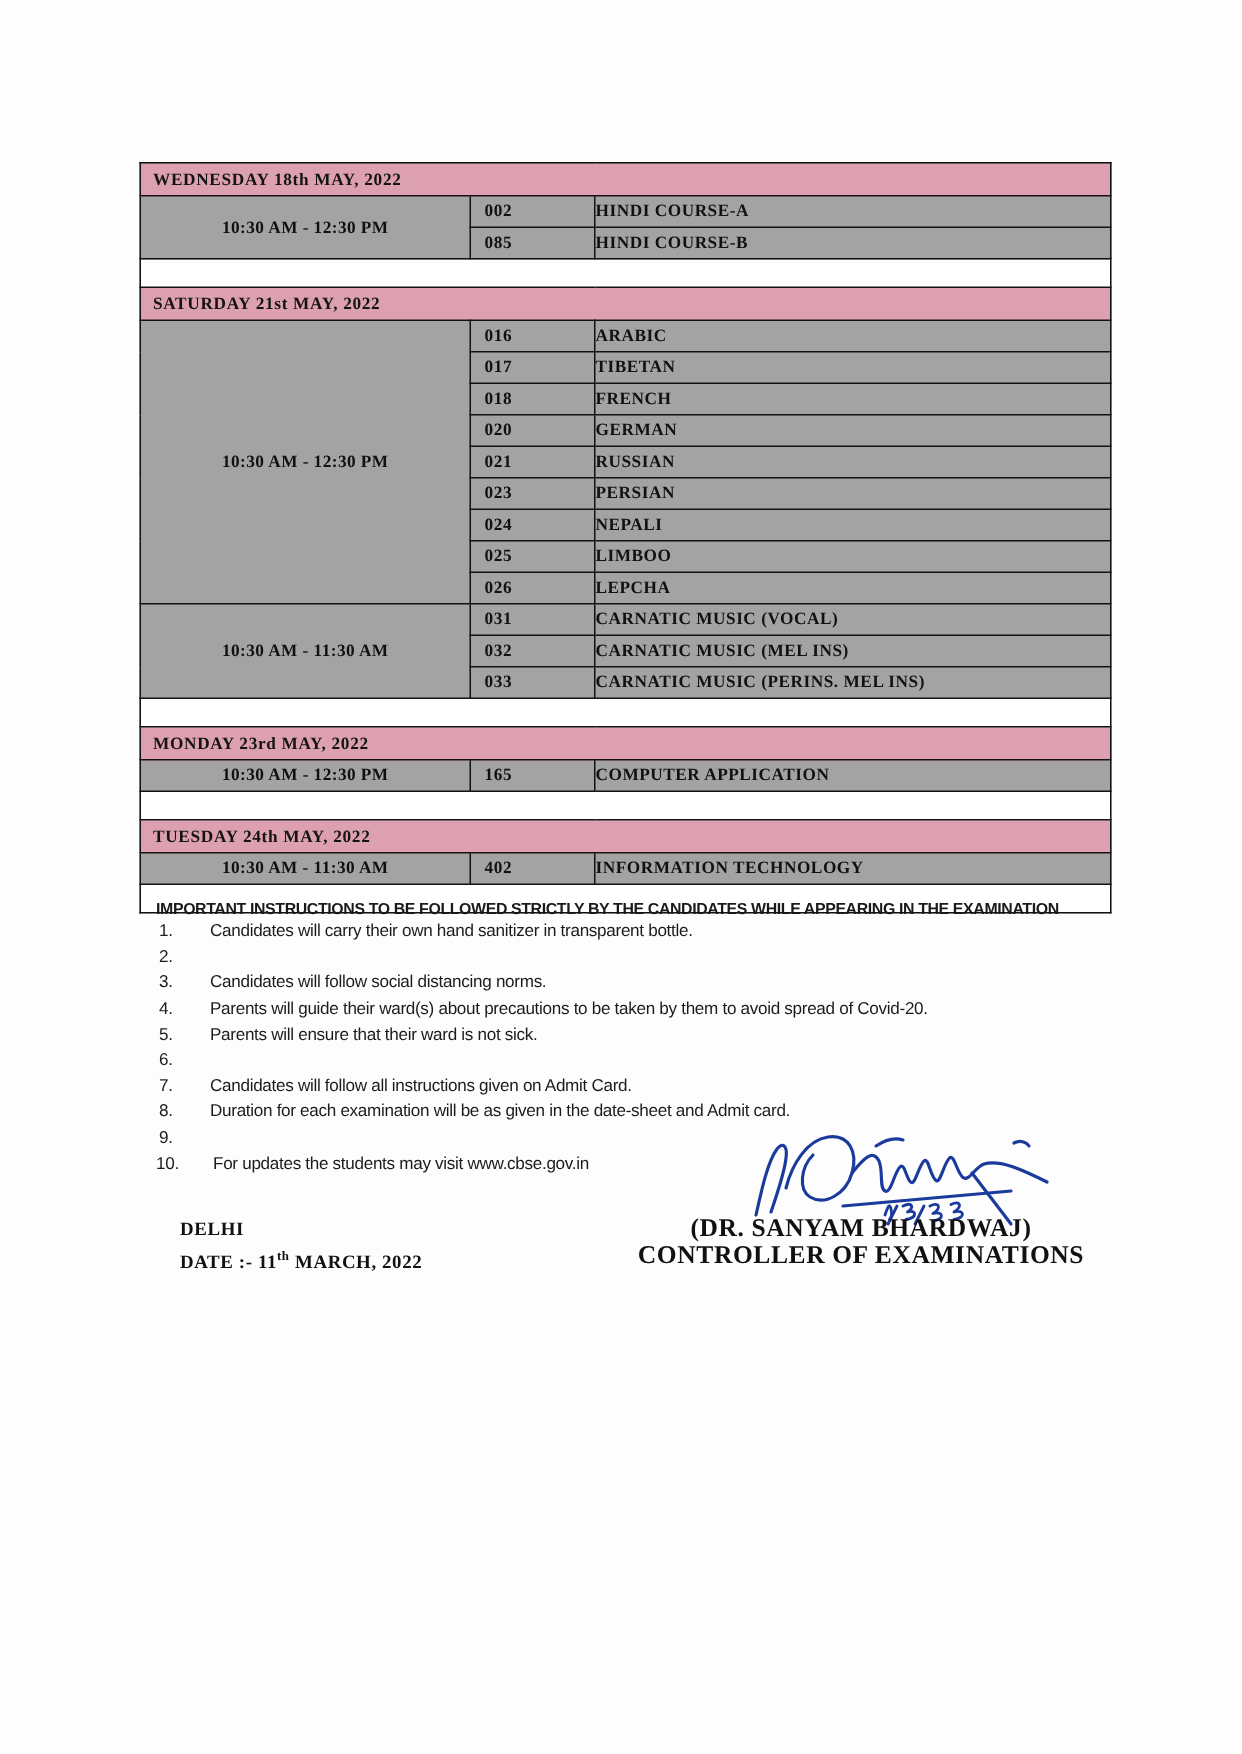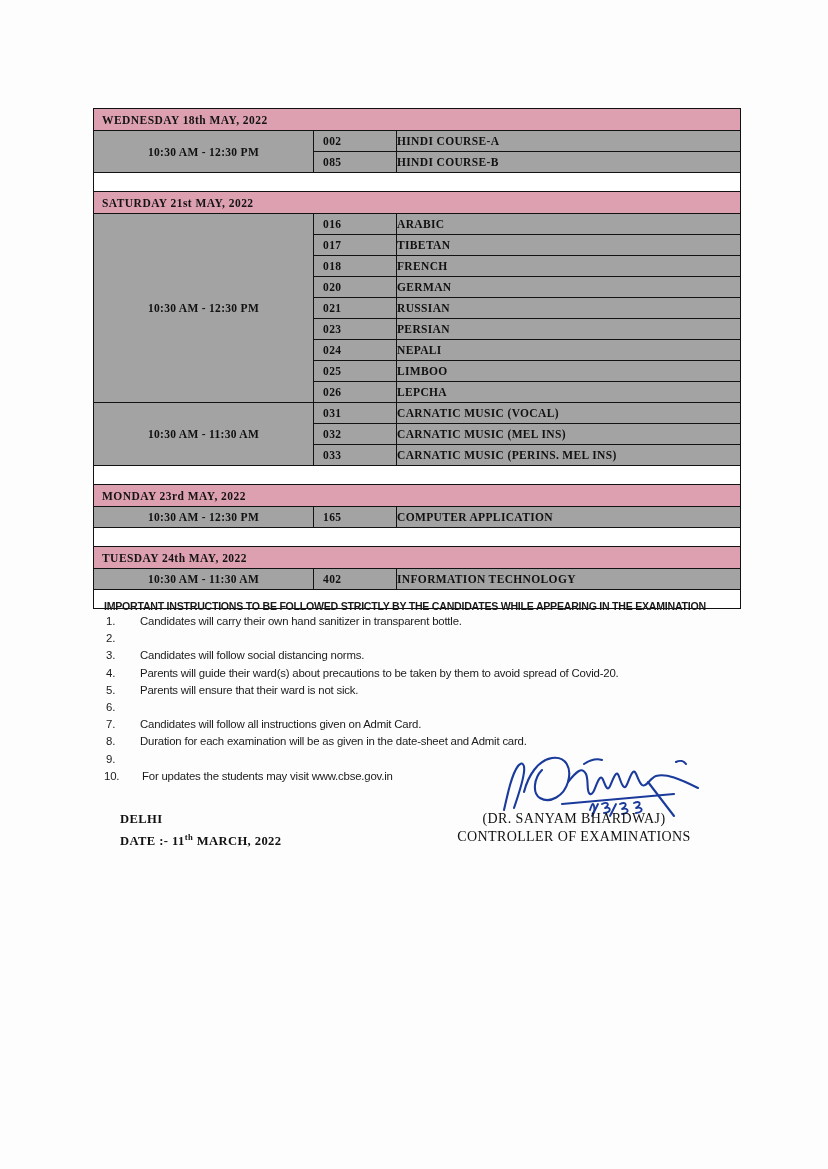--- a/index.html
+++ b/index.html
@@ -124,22 +124,22 @@
     line-height: 18px;
     margin-left: 32px;
   }
   .footer-right {
     position: absolute;
     left: 424px;
     top: 810px;
     width: 300px;
     text-align: center;
     font-family: "Liberation Serif", serif;
-    font-weight: normal;
-    font-size: 14px;
+    font-weight: bold;
+    font-size: 17px;
     color: #111111;
     letter-spacing: 0.4px;
     line-height: 18px;
   }
   .sup { font-size: 8.6px; vertical-align: super; }
 
   .signature {
     position: absolute;
     left: 498px;
     top: 752px;

